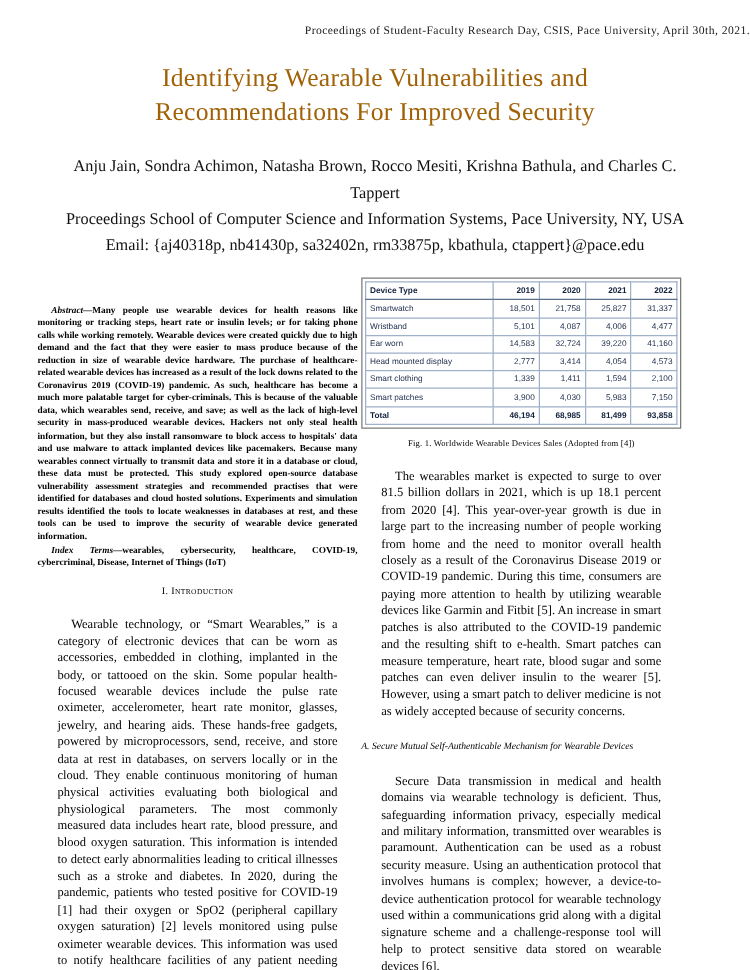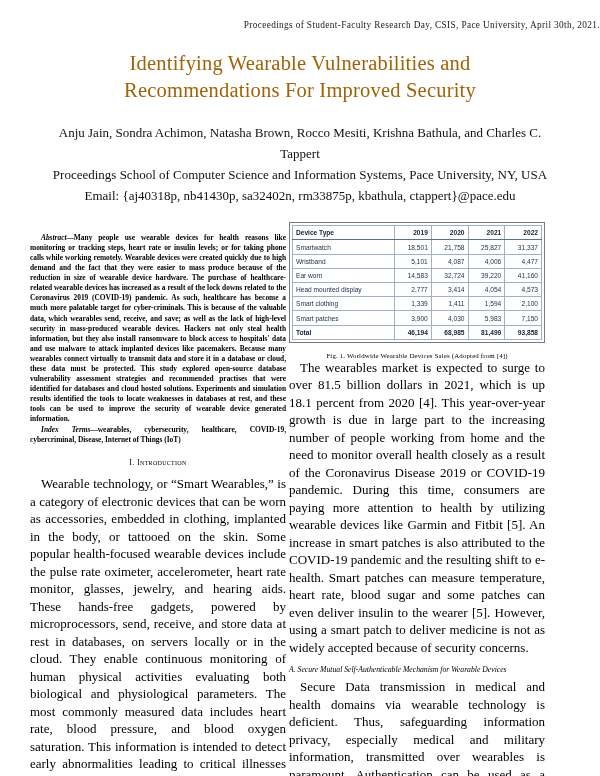--- a/index.html
+++ b/index.html
@@ -49,23 +49,23 @@
     display: flex;
     margin: 16px 30px 0 30px;
     gap: 3px;
     align-items: center;
   }
   .col {
     width: 256px;
     flex: 0 0 256px;
   }
   p.body-text {
-    margin: 0;
+    margin: 16px;
     text-align: justify;
-    font-size: 13px;
+    font-size: 10px;
     line-height: 1.345;
     text-indent: 11px;
     hyphens: auto;
   }
   p.abstract {
     margin: 0;
     text-align: justify;
     font-size: 7.4px;
     line-height: 1.36;
     font-weight: bold;

